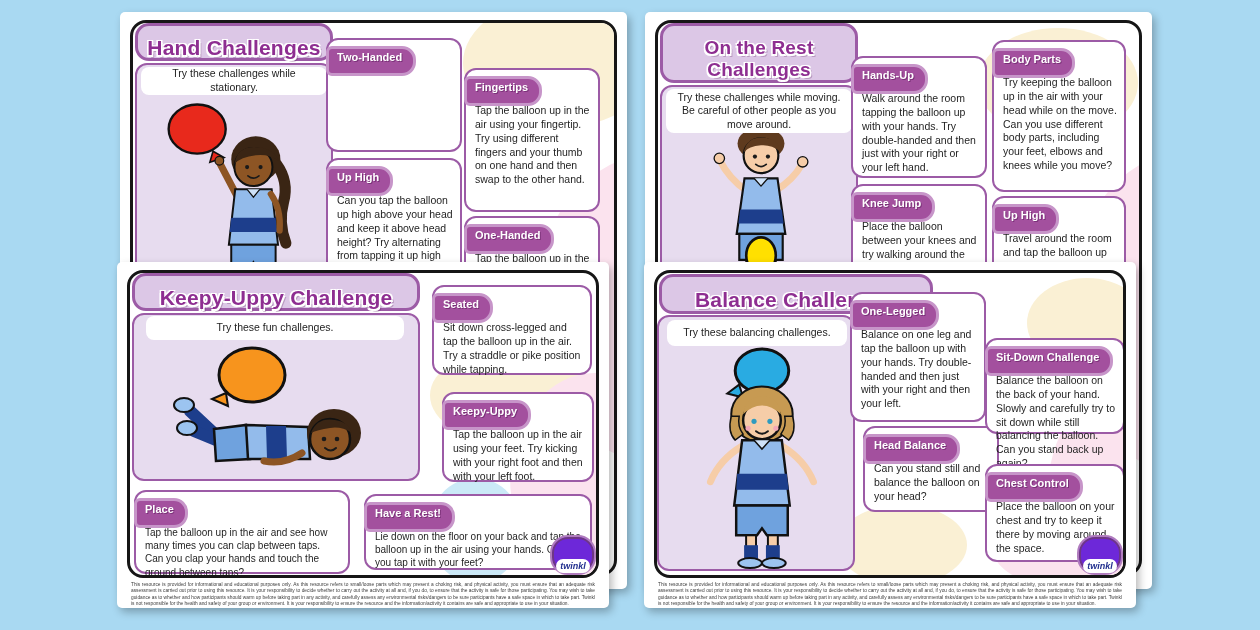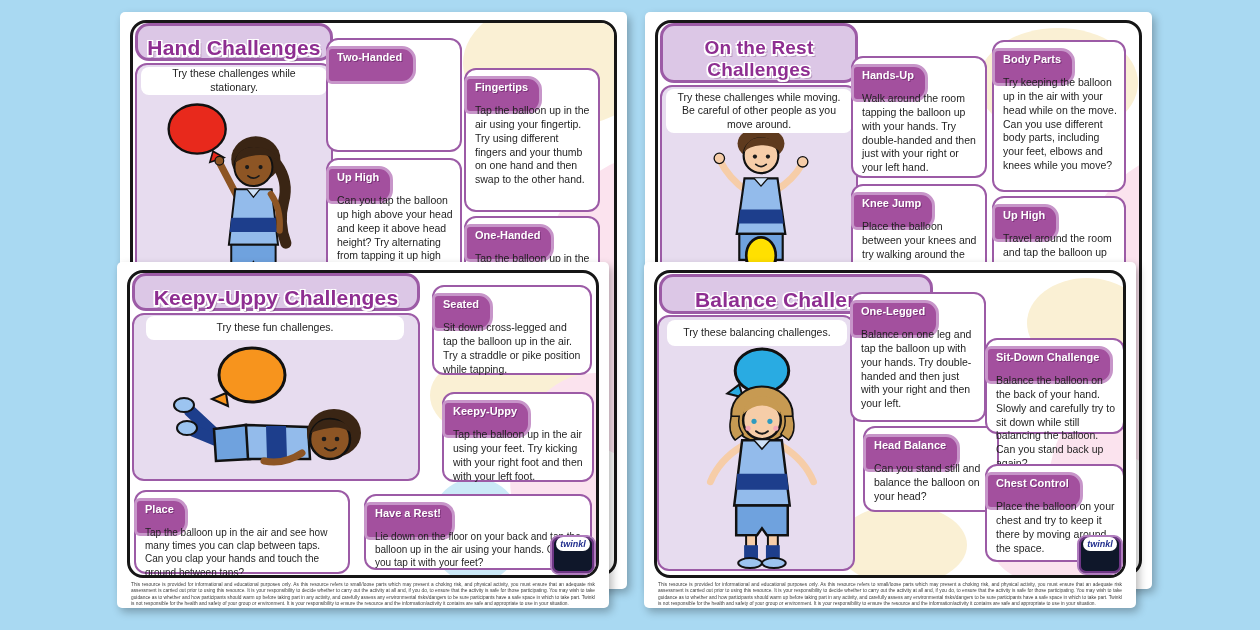--- a/index.html
+++ b/index.html
@@ -15,25 +15,25 @@
           display:flex;align-items:center;justify-content:center;box-sizing:border-box;}
   .title{font-weight:bold;color:#8E2E91;text-align:center;line-height:1.12;letter-spacing:.2px;
          text-shadow:-1.5px -1.5px 0 #fff,1.5px -1.5px 0 #fff,-1.5px 1.5px 0 #fff,1.5px 1.5px 0 #fff,2.5px 2.5px 0 rgba(80,20,80,.25);margin-top:11px;}
   .t21{font-size:21px}.t19{font-size:19px}
   .panel{position:absolute;background:#E7DCEF;border:2.5px solid #9C5BA6;border-radius:12px;overflow:hidden;box-sizing:border-box;}
   .subtitle{position:absolute;background:#fff;border-radius:8px;display:flex;align-items:center;justify-content:center;
             text-align:center;font-size:10.5px;color:#222;padding:2px 8px;box-sizing:border-box;line-height:1.3;}
   .box{position:absolute;background:#fff;border:2px solid #9C5BA6;border-radius:12px;box-sizing:border-box;}
   .pill{position:absolute;left:-2px;top:6px;background:#A3509E;border:3px solid #C795C9;
         border-radius:6px 14px 14px 6px;color:#fff;font-size:11px;font-weight:bold;
-        padding:2px 11px 18px 8px;white-space:nowrap;text-shadow:1px 1px 0 rgba(70,10,70,.45);}
+        padding:2px 11px 10px 8px;white-space:nowrap;text-shadow:1px 1px 0 rgba(70,10,70,.45);}
   .box-text{position:absolute;top:34px;left:9px;right:7px;font-size:10.5px;line-height:1.32;color:#1e1e1e;}
   .char{position:absolute;left:0;}
-  .logo{position:absolute;width:42px;height:36px;background:#0f172a;border:2px solid #B07CBE;border-radius:9px;
-        display:flex;align-items:flex-start;justify-content:center;box-shadow:inset 0 0 0 2px #6E3685;}
+  .logo{position:absolute;width:42px;height:36px;background:#6d28d9;border:2px solid #B07CBE;border-radius:18px;
+        display:flex;align-items:flex-end;justify-content:center;box-shadow:inset 0 0 0 2px #6E3685;}
   .logo-cloud{background:#fff;border-radius:9px;padding:2px 4px;font-size:9px;font-weight:bold;font-style:italic;color:#23308F;}
   .disclaimer{position:absolute;left:14px;right:14px;top:320px;font-size:4.8px;line-height:1.32;color:#3c3c3c;text-align:justify;}
 </style>
 </head>
 <body>
 
 <div class="stage">
 
   <div class="card" style="left:120px;top:12px;width:507px;height:577px;z-index:1">
     <div class="frame frame-top">
@@ -157,21 +157,21 @@
           <path d="M168 114 q-18 12 -38 8" stroke="#8D5524" stroke-width="7" fill="none" stroke-linecap="round"></path>
           <ellipse cx="200" cy="94" rx="27" ry="24" fill="#3A2514"></ellipse>
           <circle cx="196" cy="100" r="20" fill="#8D5524" stroke="#111" stroke-width="2.5"></circle>
           <path d="M177 94 q6 -16 24 -13 q14 2 17 13 q-11 -7 -22 -5 q-13 2 -19 5 z" fill="#3A2514"></path>
           <circle cx="190" cy="100" r="2.3" fill="#1a1a1a"></circle>
             <circle cx="203" cy="100" r="2.3" fill="#1a1a1a"></circle>
           <path d="M191 109 q6 5 11 0" stroke="#1a1a1a" stroke-width="2" fill="none" stroke-linecap="round"></path>
         </svg>
       </div>
       <div class="banner" style="left:2px;top:0;width:288px;height:38px">
-        <div class="title t21">Keepy-Uppy Challenges</div>
+        <div class="title t21">Keepy-Uppy Challenge</div>
       </div>
       <div class="subtitle" style="left:16px;top:43px;width:258px;height:24px">Try these fun challenges.</div>
 
       <div class="box" style="left:302px;top:12px;width:160px;height:90px">
         <div class="pill">Seated</div>
         <div class="box-text">Sit down cross-legged and tap the balloon up in the air. Try a straddle or pike position while tapping.</div>
       </div>
       <div class="box" style="left:312px;top:119px;width:152px;height:90px">
         <div class="pill">Keepy-Uppy</div>
         <div class="box-text">Tap the balloon up in the air using your feet. Try kicking with your right foot and then with your left foot.</div>

